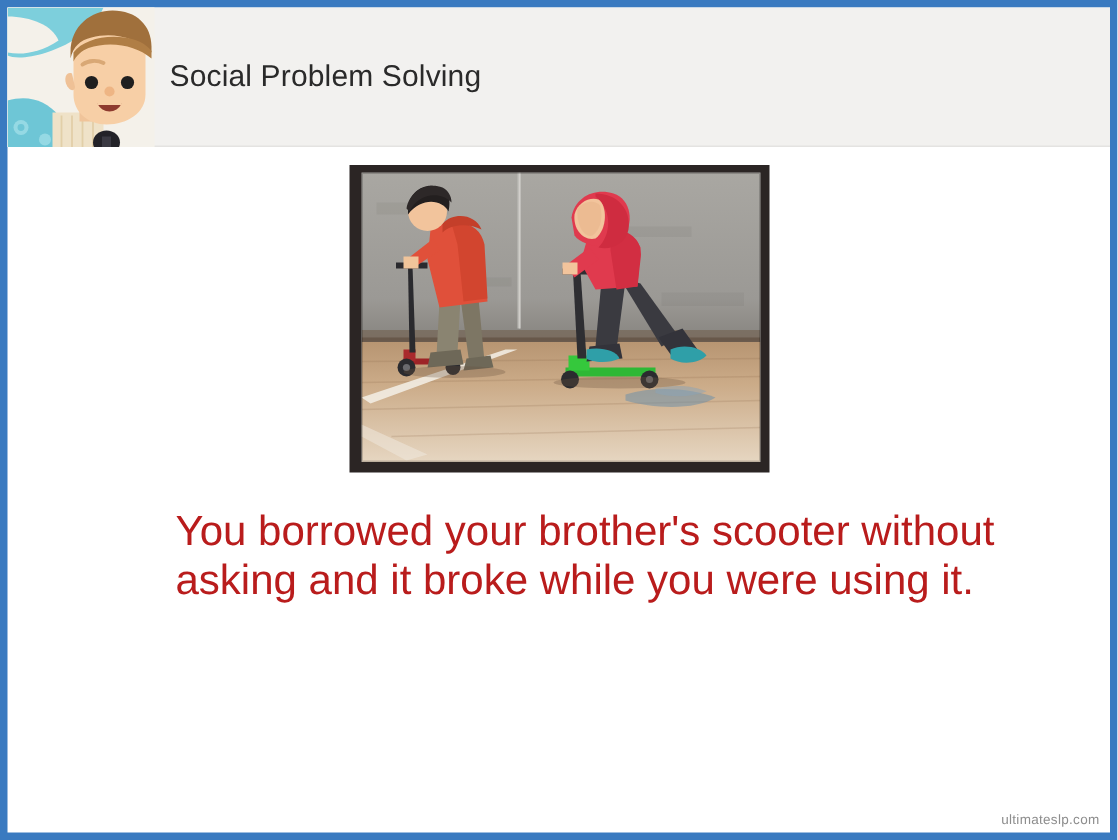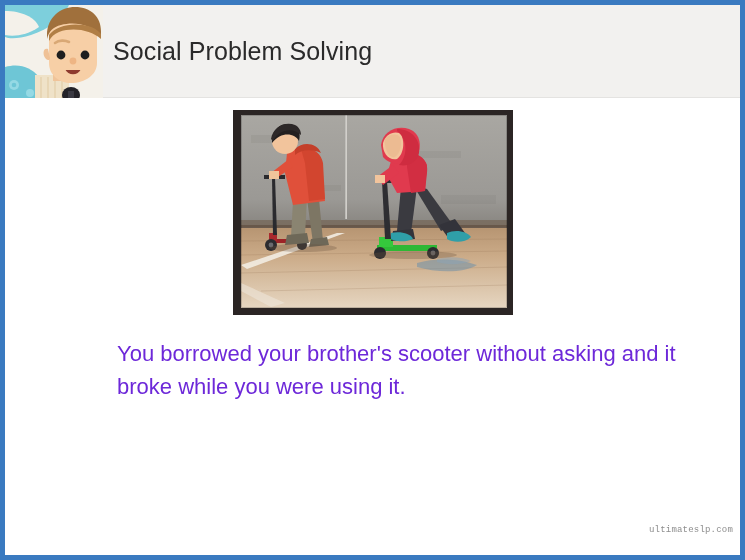--- a/index.html
+++ b/index.html
@@ -47,21 +47,21 @@
   }
   .avatar svg { display: block; }
 
   .header-title {
     position: absolute;
     left: 108px;
     top: 0;
     height: 93px;
     display: flex;
     align-items: center;
-    font-size: 25px;
+    font-size: 20px;
     font-weight: 400;
     color: #2a2a2a;
     letter-spacing: 0.1px;
     white-space: nowrap;
   }
 
   
   .photo-frame {
     position: absolute;
     left: 228px;
@@ -80,37 +80,36 @@
     background: #9a9894;
   }
   .photo svg { display: block; }
 
   
   .body-text {
     position: absolute;
     left: 112px;
     top: 332px;
     width: 560px;
-    font-size: 22px;
+    font-size: 28px;
     line-height: 33px;
-    color: #6d28d9;
+    color: #b91c1c;
     font-weight: 400;
   }
   .body-text .para { margin: 0; }
   .body-text .para.second { margin-top: 33px; }
 
   
   .watermark {
     position: absolute;
     right: 7px;
-    bottom: 20px;
+    bottom: 4px;
     font-size: 9px;
     color: #8d8d8d;
     letter-spacing: 0.2px;
-    font-family: Liberation Mono, monospace;
   }
 </style>
 </head>
 <body>
 
 <div class="slide">
 
   <div class="header">
 
     <div class="avatar">

